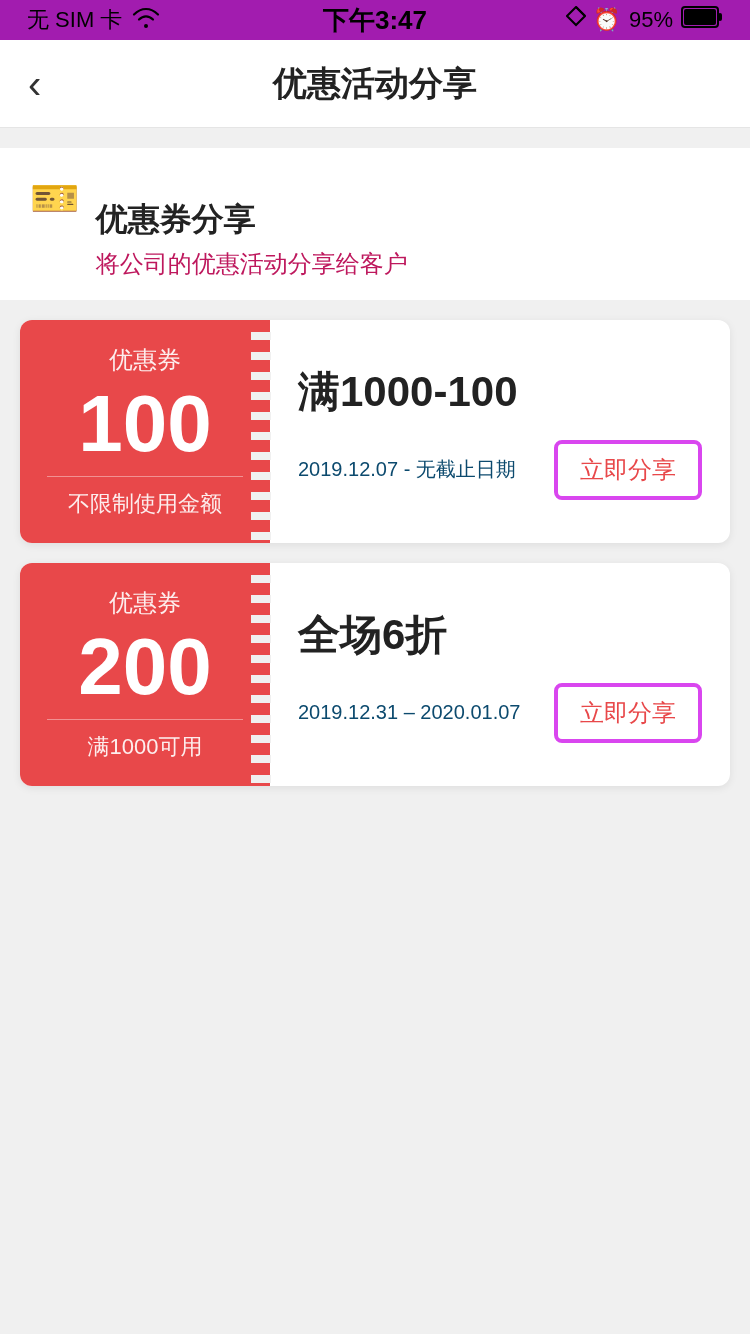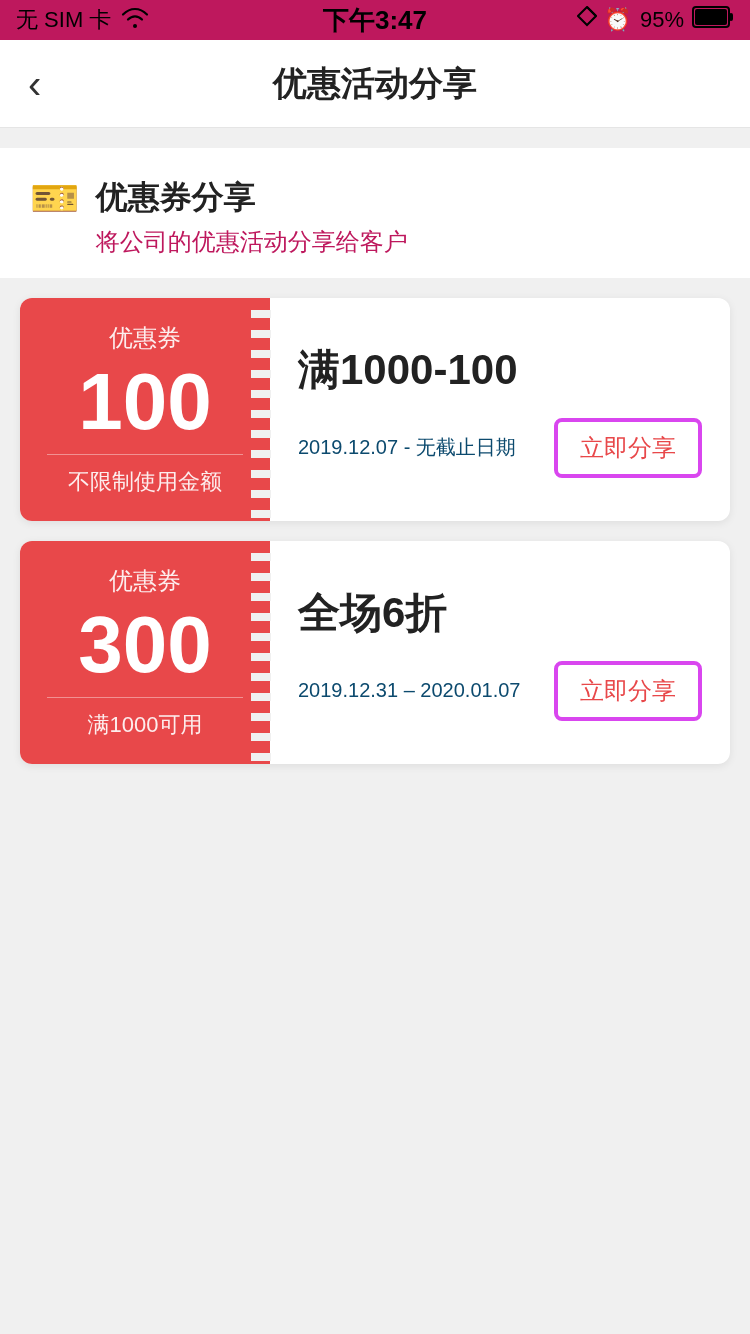--- a/index.html
+++ b/index.html
@@ -9,25 +9,25 @@
       min-height: 1334px;
       background: #f0f0f0;
       font-family: -apple-system, "PingFang SC", "Helvetica Neue", sans-serif;
       overflow-x: hidden;
     }
 
     
     .status-bar {
       width: 100%;
       height: 40px;
-      background: #be185d;
+      background: #a21caf;
       display: flex;
       align-items: center;
       justify-content: space-between;
-      padding: 0 16px;
+      padding: 0 27px;
       font-size: 24px;
       font-weight: 500;
     }
     .status-left {
       display: flex;
       align-items: center;
       gap: 10px;
       font-size: 22px;
     }
     .status-center {
@@ -83,20 +83,21 @@
       font-size: 40px;
       line-height: 1;
       color: #e8974e;
       flex-shrink: 0;
       margin-top: 2px;
     }
     .section-text .section-title {
       font-size: 32px;
       font-weight: 600;
       color: #222;
+      margin-top: 22px;
     }
     .section-text .section-desc {
       font-size: 24px;
       color: #be185d;
       margin-top: 6px;
     }
 
     
     .coupon-list {
       padding: 20px 20px 0;
@@ -280,21 +281,21 @@
       <div class="coupon-footer">
         <span class="coupon-date">2019.12.07 - 无截止日期</span>
         <button class="share-btn">立即分享</button>
       </div>
     </div>
   </div>
 
   <div class="coupon-card">
     <div class="coupon-left">
       <div class="coupon-type">优惠券</div>
-      <div class="coupon-amount">300</div>
+      <div class="coupon-amount">200</div>
       <div class="coupon-divider"></div>
       <div class="coupon-condition">满1000可用</div>
     </div>
     <div class="coupon-right">
       <div class="coupon-name">全场6折</div>
       <div class="coupon-footer">
         <span class="coupon-date">2019.12.31 – 2020.01.07</span>
         <button class="share-btn">立即分享</button>
       </div>
     </div>

